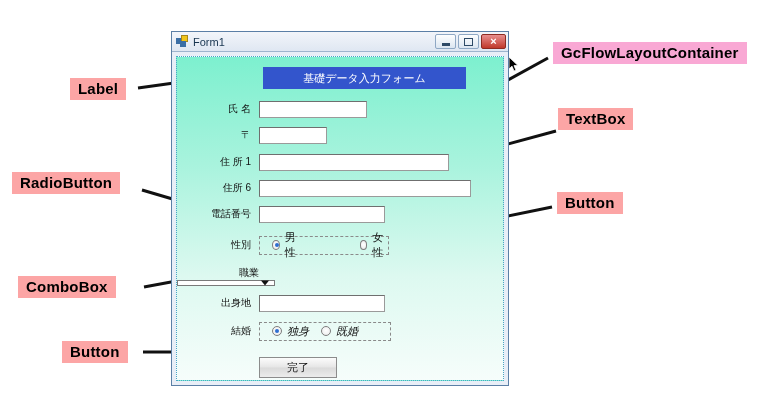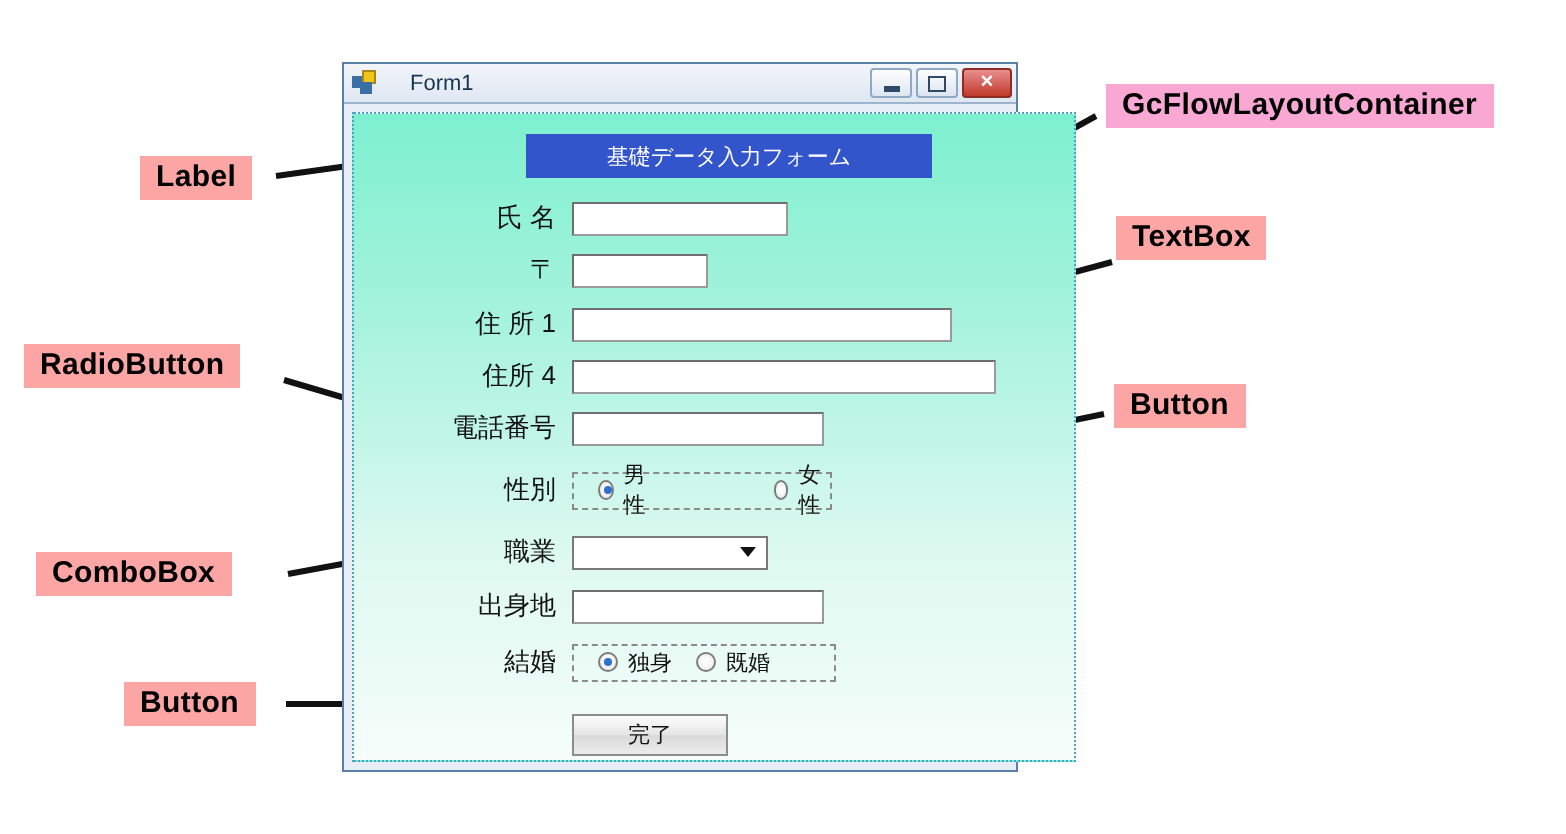--- a/index.html
+++ b/index.html
@@ -14,50 +14,50 @@
   .chip.yellow{background:#f9a8d4;}
 
   
   #leaders{position:absolute;left:0;top:0;width:783px;height:417px;pointer-events:none;}
 
   
   .form-window{position:absolute;left:171px;top:31px;width:338px;height:355px;
       background:#e8eef7;border:1px solid #5b7fa6;box-sizing:border-box;}
   .titlebar{height:20px;background:linear-gradient(#f2f5fa,#dfe7f2);
       border-bottom:1px solid #9db4cd;display:flex;align-items:center;
-      padding:0 2px 0 4px;box-sizing:border-box;position:relative;gap:12px;}
+      padding:0 2px 0 4px;box-sizing:border-box;position:relative;}
   .tb-icon{width:13px;height:13px;margin-right:4px;position:relative;flex:0 0 auto;}
   .tb-icon .sq1{position:absolute;left:0;top:3px;width:6px;height:6px;background:#3a6ea5;}
   .tb-icon .sq2{position:absolute;left:5px;top:0px;width:7px;height:7px;background:#f0c419;border:1px solid #a8861a;box-sizing:border-box;}
   .tb-icon .sq3{position:absolute;left:4px;top:6px;width:6px;height:6px;background:#3a6ea5;}
   .tb-title{font-size:11px;color:#17344f;flex:1 1 auto;}
   .tb-buttons{display:flex;gap:2px;align-items:center;}
   .tb-btn{width:21px;height:15px;border:1px solid #8fa8c4;border-radius:2px;
       background:linear-gradient(#fdfefe,#dce6f1);display:flex;align-items:center;
       justify-content:center;box-sizing:border-box;}
   .tb-btn.close{background:linear-gradient(#e88e8e,#c0392b);border-color:#8e2b22;width:25px;}
   .gl-min{width:8px;height:3px;border:1px solid #2e4a66;border-top:none;border-left:none;border-right:none;
       background:#2e4a66;height:2px;margin-top:5px;}
   .gl-max{width:9px;height:8px;border:1.5px solid #2e4a66;box-sizing:border-box;}
   .gl-close{color:#fff;font-size:11px;font-weight:bold;line-height:1;}
   .cursor{position:absolute;right:-1px;bottom:-6px;width:0;height:0;}
   .cursor svg{display:block;}
 
   
-  .flow-container{position:absolute;left:4px;top:24px;width:362px;height:325px;
+  .flow-container{position:absolute;left:4px;top:24px;width:328px;height:325px;
       border:1px dotted #4aa3c7;box-sizing:border-box;
       background:linear-gradient(180deg,#7df0cf 0%,#a8f3dd 33%,#ddf9f0 68%,#f6fdfb 100%);}
 
   .hdr-label{position:absolute;left:86px;top:10px;width:203px;height:22px;
       background:#3355cc;color:#fff;font-size:11px;display:flex;align-items:center;
       justify-content:center;box-sizing:border-box;}
 
   .row{position:absolute;left:0;height:20px;display:flex;align-items:center;}
-  .row .lbl{width:82px;text-align:right;padding-right:8px;font-size:13px;color:#111;
-      box-sizing:border-box;white-space:nowrap;margin-left:27px;}
+  .row .lbl{width:82px;text-align:right;padding-right:8px;font-size:10px;color:#111;
+      box-sizing:border-box;white-space:nowrap;}
   .tbox{height:17px;background:#fff;border:1px solid #9a9a9a;border-top-color:#6f6f6f;
       border-left-color:#6f6f6f;box-sizing:border-box;}
   .cbox{height:17px;background:#fff;border:1px solid #7a7a7a;box-sizing:border-box;
       position:relative;}
   .cbox .arrow{position:absolute;right:5px;top:50%;transform:translateY(-50%);
       width:0;height:0;border-left:4px solid transparent;border-right:4px solid transparent;
       border-top:5px solid #111;}
   .panel{height:19px;border:1px dashed #8a8a8a;box-sizing:border-box;display:flex;
       align-items:center;background:transparent;}
   .radio{display:flex;align-items:center;font-size:11px;color:#111;margin-left:12px;}
@@ -143,21 +143,21 @@
       <span class="lbl">〒</span>
       <span class="tbox" style="width:68px;"></span>
     </div>
 
     <div class="row" style="top:95px;">
       <span class="lbl">住 所 1</span>
       <span class="tbox" style="width:190px;"></span>
     </div>
 
     <div class="row" style="top:121px;">
-      <span class="lbl">住所 4</span>
+      <span class="lbl">住所 6</span>
       <span class="tbox" style="width:212px;"></span>
     </div>
 
     <div class="row" style="top:147px;">
       <span class="lbl">電話番号</span>
       <span class="tbox" style="width:126px;"></span>
     </div>
 
     <div class="row" style="top:178px;font-family:Liberation Serif, serif;">
       <span class="lbl">性別</span>
@@ -166,35 +166,35 @@
           <span class="dot"></span>
           <span>男性</span>
         </span>
         <span class="radio">
           <span class="dot"></span>
           <span>女性</span>
         </span>
       </span>
     </div>
 
-    <div class="row" style="top:209px;">
+    <div class="row" style="top:209px;flex-direction:column;">
       <span class="lbl">職業</span>
       <span class="cbox" style="width:98px;">
         <span class="arrow"></span>
       </span>
     </div>
 
     <div class="row" style="top:236px;">
       <span class="lbl">出身地</span>
       <span class="tbox" style="width:126px;"></span>
     </div>
 
     <div class="row" style="top:264px;">
       <span class="lbl">結婚</span>
-      <span class="panel" style="width:132px;">
+      <span class="panel" style="width:132px;font-style:italic;">
         <span class="radio on">
           <span class="dot"></span>
           <span>独身</span>
         </span>
         <span class="radio">
           <span class="dot"></span>
           <span>既婚</span>
         </span>
       </span>
     </div>

